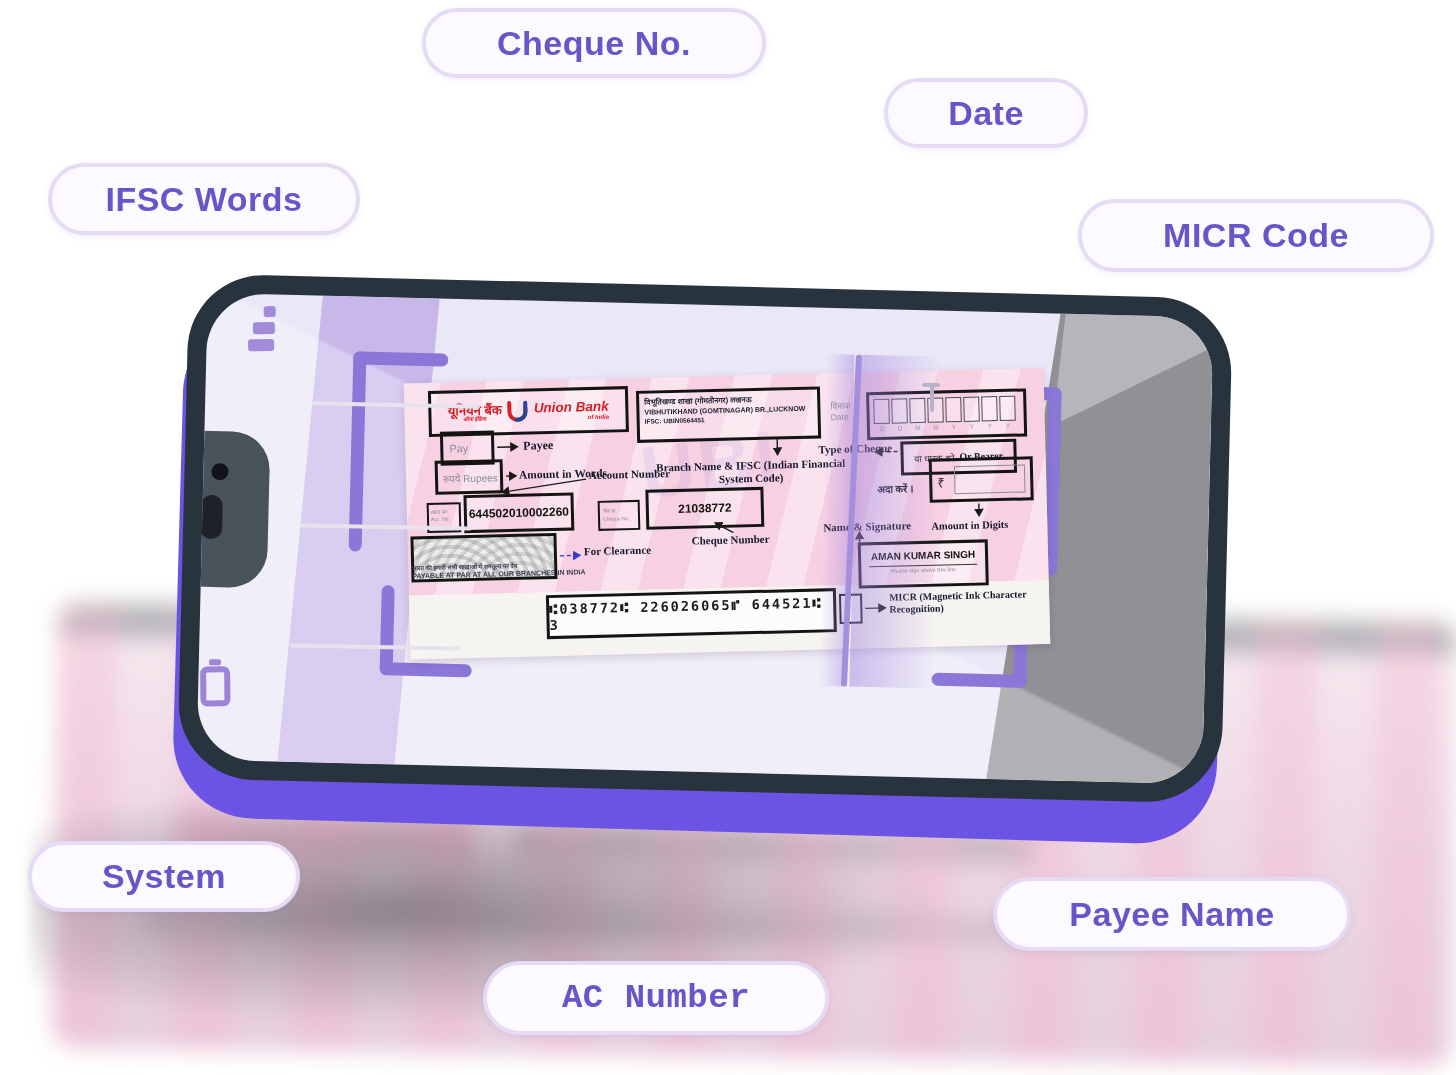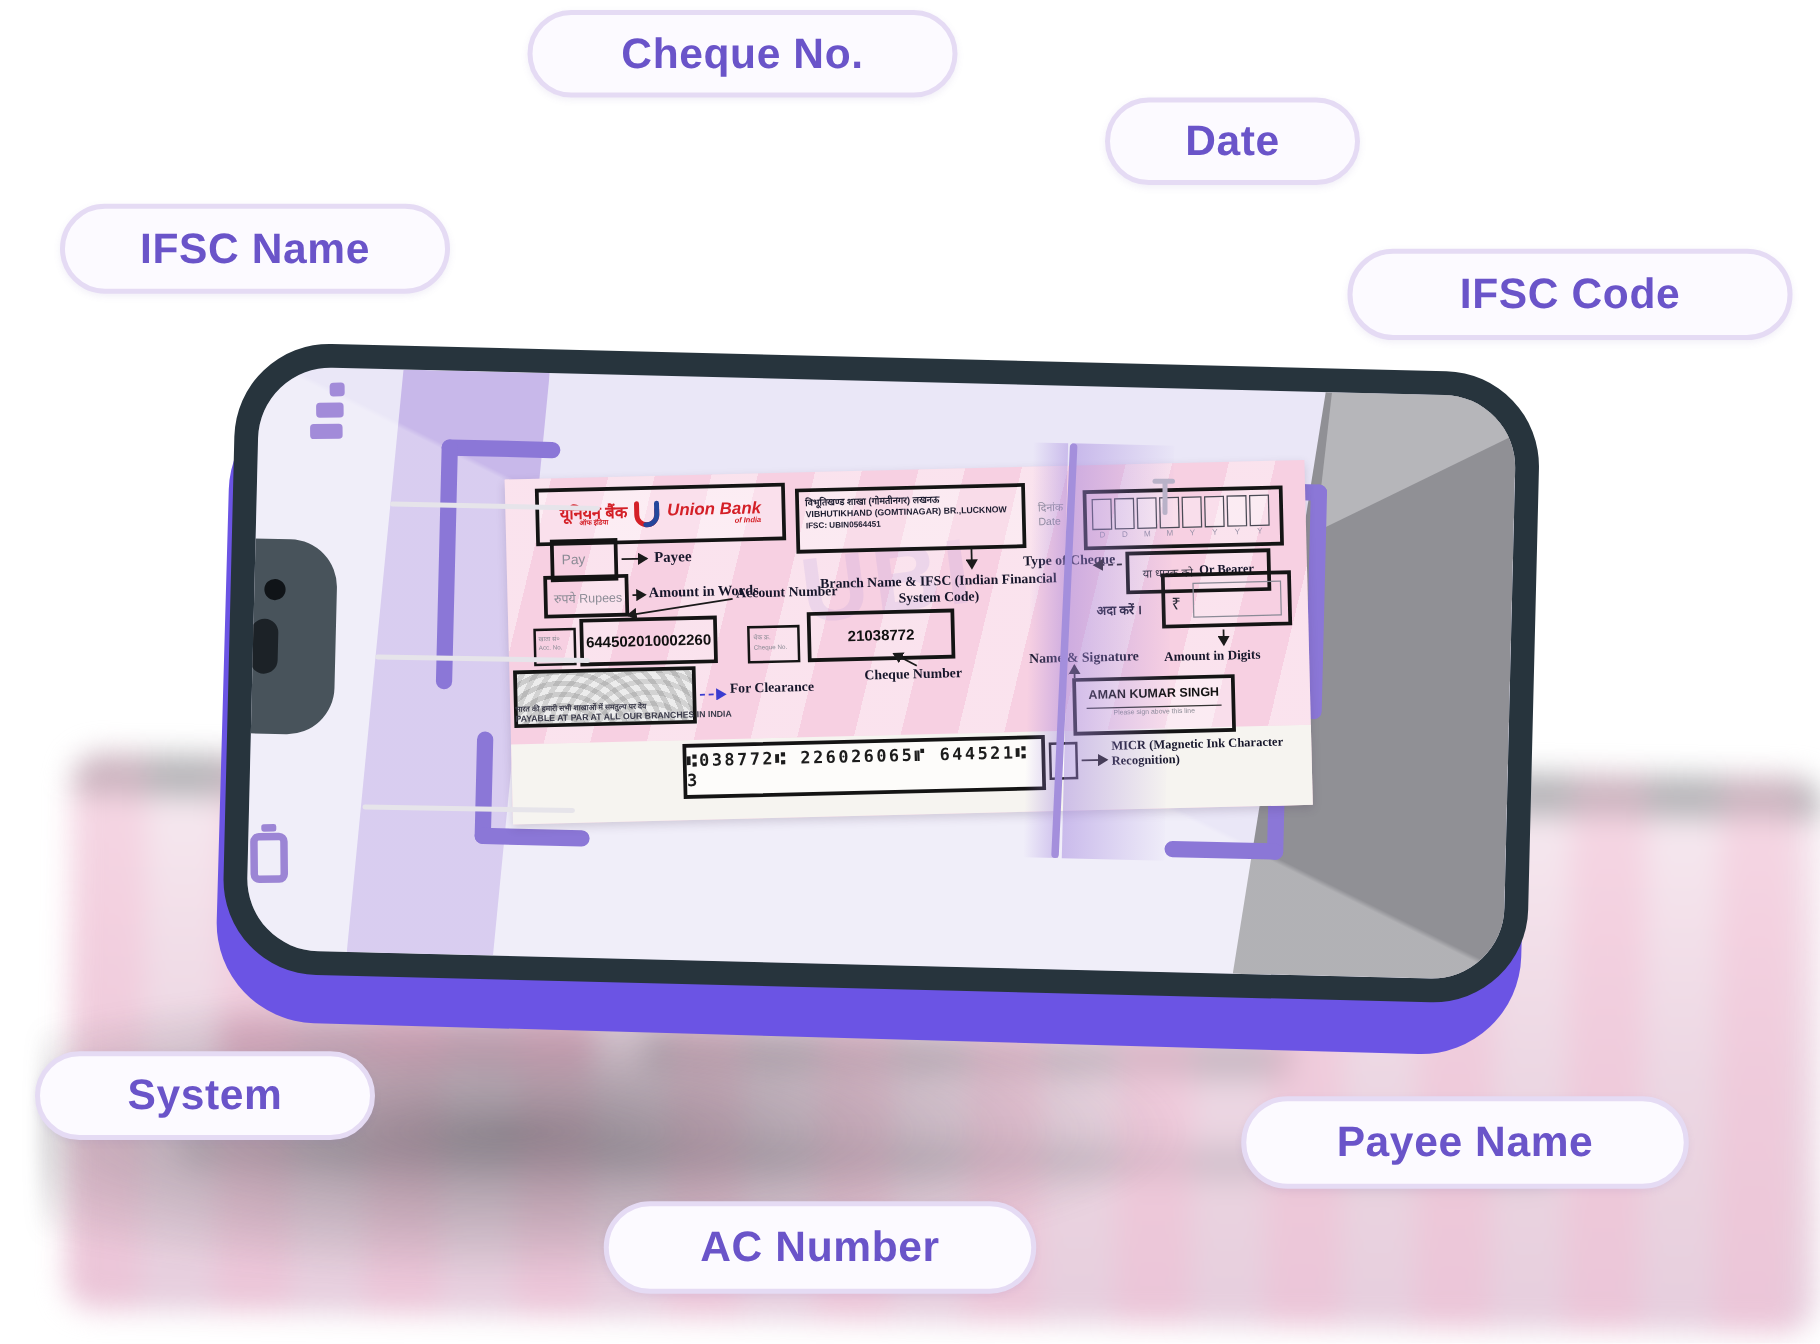--- a/index.html
+++ b/index.html
@@ -299,28 +299,28 @@
   <div class="conn dark" style="left:922px;top:383px;width:18px;height:4px;"></div>
   <div class="conn dark" style="left:930px;top:385px;width:4px;height:27px;"></div>
 
   <div class="pill" style="left:422px;top:8px;width:344px;height:70px;">
     <span>Cheque No.</span>
   </div>
   <div class="pill" style="left:884px;top:78px;width:204px;height:70px;">
     <span>Date</span>
   </div>
   <div class="pill" style="left:48px;top:163px;width:312px;height:72px;">
-    <span>IFSC Name</span>
+    <span>IFSC Words</span>
   </div>
   <div class="pill" style="left:1078px;top:199px;width:356px;height:73px;">
-    <span>IFSC Code</span>
+    <span>MICR Code</span>
   </div>
   <div class="pill" style="left:28px;top:841px;width:272px;height:71px;">
     <span>System</span>
   </div>
   <div class="pill" style="left:993px;top:877px;width:358px;height:74px;">
     <span>Payee Name</span>
   </div>
-  <div class="pill" style="left:483px;top:961px;width:346px;height:74px;">
+  <div class="pill" style="left:483px;top:961px;width:346px;height:74px;font-family:Liberation Mono, monospace;">
     <span>AC Number</span>
   </div>
 
 </div>
 
 </body></html>

